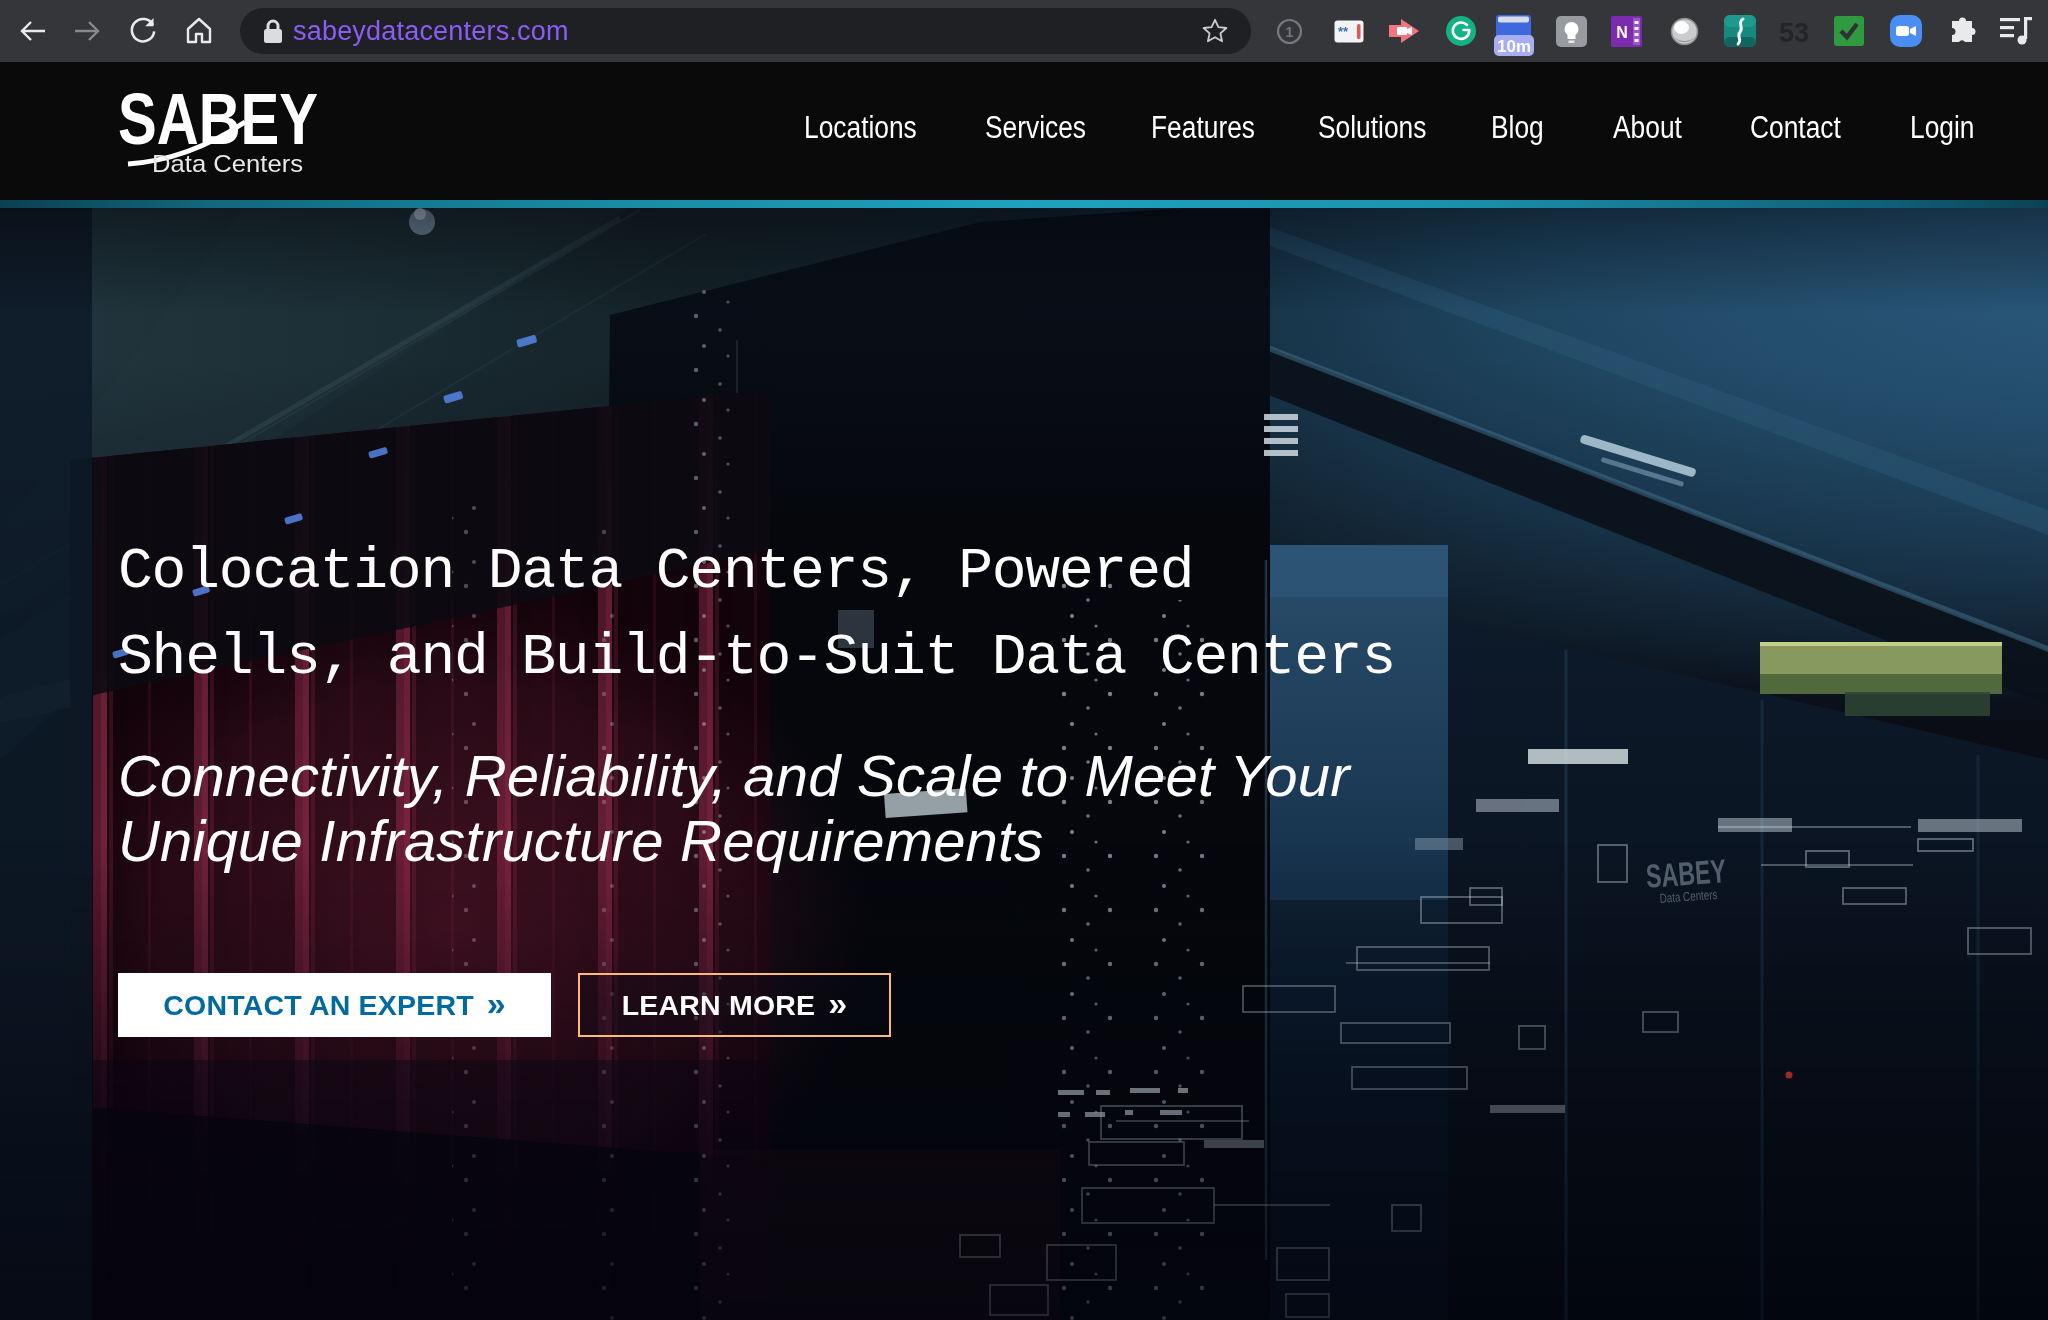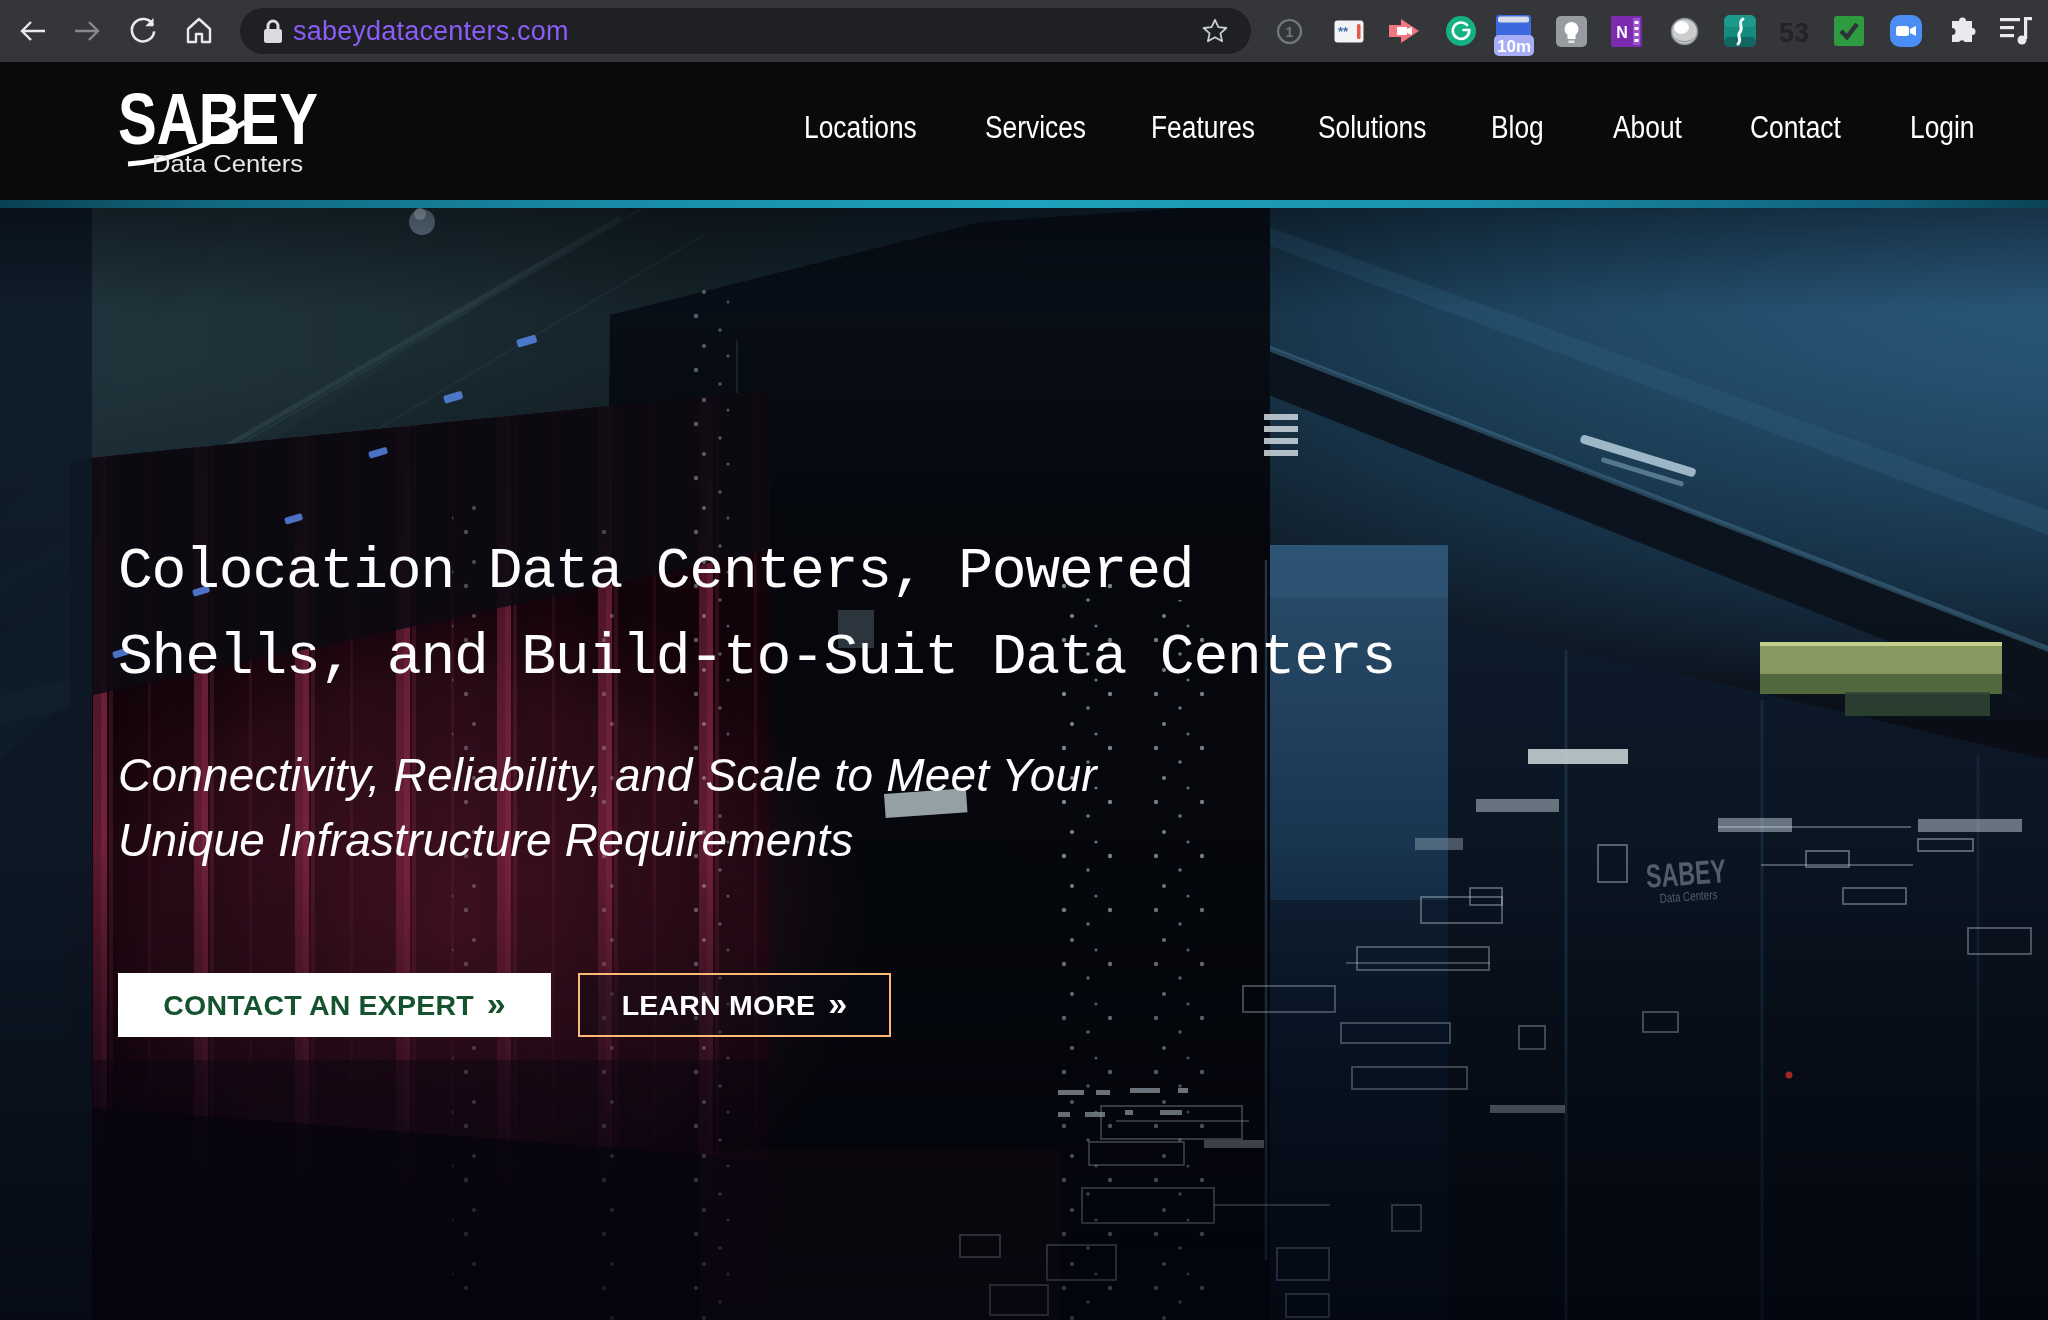--- a/index.html
+++ b/index.html
@@ -9,24 +9,24 @@
   .tbicon { position:absolute; top:0; }
   #addressbar { position:absolute; left:240px; top:8px; width:1011px; height:46px; border-radius:23px; background:#1f2023; }
   #url { position:absolute; left:53px; top:8px; opacity:0.999; font-size:27px; color:#8b5cf6; letter-spacing:0.2px; }
   #navbar { position:absolute; left:0; top:62px; width:2048px; height:138px; background:#0a0a0b; z-index:20; }
   .nl { position:absolute; top:50px; opacity:0.999; color:#fff; font-size:31px; line-height:31px; transform:scaleX(0.85); transform-origin:0 0; white-space:nowrap; }
   #hero { position:absolute; left:0; top:200px; width:2048px; height:1120px; background:#0a0d16; z-index:1; }
   #tealline { position:absolute; left:0; top:200px; width:2048px; height:8px; z-index:10;
      background:linear-gradient(90deg,#0a4052 0%,#11677e 10%,#188ba6 30%,#1fa2bd 50%,#1b93ae 70%,#10607a 92%,#0a4254 100%); }
   .hl { position:absolute; left:118px; color:#fdfdfd; z-index:5; opacity:0.999; }
   #h1 { top:529px; font-size:58px; line-height:86px; letter-spacing:-1.2px; font-weight:400;font-family:Liberation Mono, monospace; }
-  #h2 { top:743px; font-size:46px; line-height:65px; font-style:italic; letter-spacing:0.2px; font-weight:400; }
+  #h2 { top:743px; font-size:58px; line-height:65px; font-style:italic; letter-spacing:0.2px; font-weight:400; }
   .btn { position:absolute; top:973px; opacity:0.999; height:64px; display:flex; align-items:center; justify-content:center;
          font-weight:bold; font-size:28.5px; letter-spacing:0.2px; z-index:5; }
-  #btn1 { left:118px; width:433px; background:#fff; color:#14532d; }
+  #btn1 { left:118px; width:433px; background:#fff; color:#0369a1; }
   #btn2 { left:578px; width:313px; background:rgba(10,12,22,0.30); border:2px solid #fdba74; color:#fff; }
   .chev { font-size:34px; font-weight:bold; margin-left:13px; letter-spacing:0; position:relative; top:-2px; }
 </style>
 </head>
 <body>
   <div id="hero">
   <svg width="2048" height="1120" viewBox="0 0 2048 1120">
     <defs>
       <linearGradient id="gCeil" x1="0" y1="0" x2="1" y2="0">
         <stop offset="0" stop-color="#22363f"></stop>

